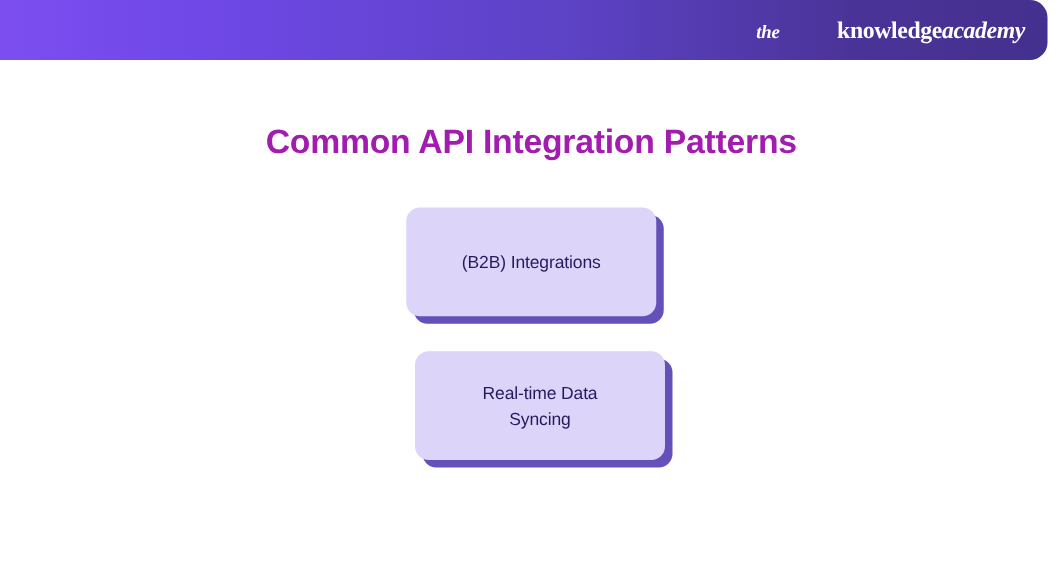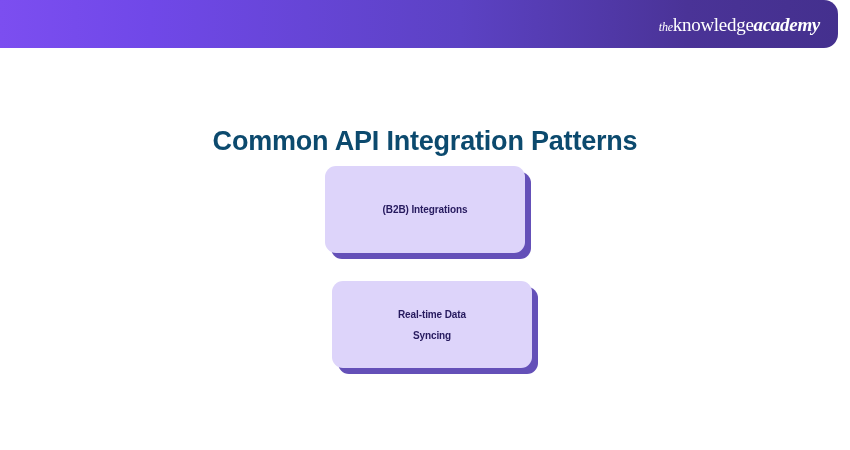--- a/index.html
+++ b/index.html
@@ -37,47 +37,47 @@
     font-size: 19px;
     letter-spacing: 0.1px;
     white-space: nowrap;
     margin-right: 18px;
     line-height: 1;
     display: inline-flex;
     align-items: baseline;
   }
   .brand-the {
     font-style: italic;
-    font-size: 12px;
-    font-weight: 400;
+    font-size: 15px;
+    font-weight: 700;
     letter-spacing: -0.2px;
   }
   .brand-knowledge {
-    font-weight: 400;
+    font-weight: 700;
     letter-spacing: -0.3px;
+    margin-left: 46px;
   }
   .brand-academy {
     font-weight: 700;
     letter-spacing: -0.3px;
     font-style: italic;
   }
 
   
   .page-title {
     position: absolute;
     left: 0;
     top: 96px;
     width: 850px;
     text-align: center;
-    color: #0c4a6e;
+    color: #a21caf;
     font-size: 27px;
     font-weight: 700;
     letter-spacing: -0.2px;
     line-height: 34px;
-    margin-top: 28px;
   }
 
   
   .cards-area {
     position: absolute;
     left: 0;
     top: 166px;
     width: 850px;
   }
 
@@ -113,22 +113,22 @@
     background: #ddd4fa;
     border-radius: 11px;
     display: flex;
     align-items: center;
     justify-content: center;
     padding: 4px 12px;
   }
 
   .card-label {
     color: #261a5e;
-    font-size: 10px;
-    font-weight: 700;
+    font-size: 14px;
+    font-weight: 400;
     line-height: 21px;
     text-align: center;
     letter-spacing: -0.1px;
     white-space: pre-line;
   }
 </style>
 </head>
 <body>
 
 <div class="header-bar">

